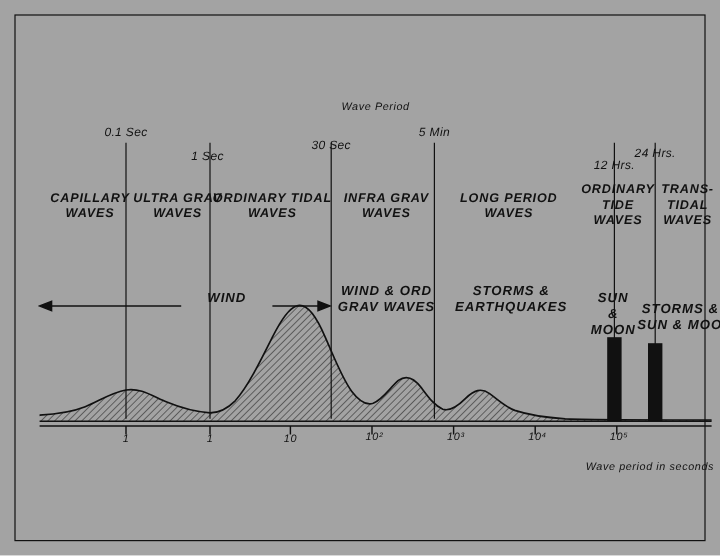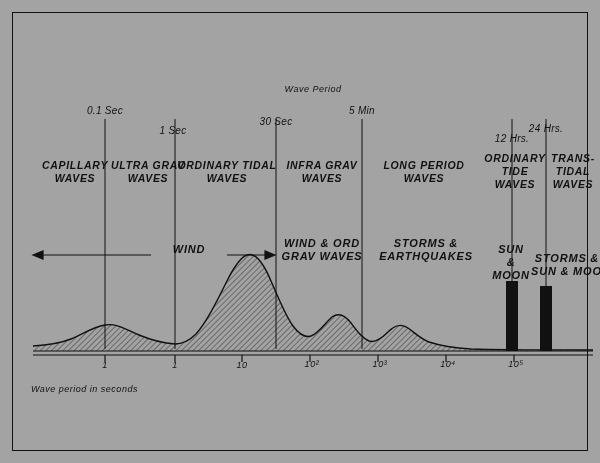--- a/index.html
+++ b/index.html
@@ -114,21 +114,21 @@
 SUN &amp; MOON</div>
 
       <div class="lbl axis-num" style="left:60px; top:328px; width:28px;">1</div>
       <div class="lbl axis-num" style="left:130px; top:328px; width:28px;">1</div>
       <div class="lbl axis-num" style="left:197px; top:328px; width:28px;">10</div>
       <div class="lbl axis-num" style="left:265px; top:327px; width:32px;">10²</div>
       <div class="lbl axis-num" style="left:333px; top:327px; width:32px;">10³</div>
       <div class="lbl axis-num" style="left:401px; top:327px; width:32px;">10⁴</div>
       <div class="lbl axis-num" style="left:469px; top:327px; width:32px;">10⁵</div>
 
-      <div class="lbl axis-title" style="left:0; top:352px; width:564px; text-align:left;">Wave period in seconds</div>
+      <div class="lbl axis-title" style="left:0; top:352px; width:564px; text-align:right;">Wave period in seconds</div>
 
       <svg width="564" height="380" viewBox="0 0 564 380">
         <defs>
           <pattern id="hatch" width="4" height="4" patternTransform="rotate(45)" patternUnits="userSpaceOnUse">
             <line x1="0" y1="0" x2="0" y2="4" stroke="#111" stroke-width="0.8"></line>
           </pattern>
         </defs>
 
         <g stroke="#111" stroke-width="1" fill="none">
           <line x1="74" y1="88" x2="74" y2="318"></line>

